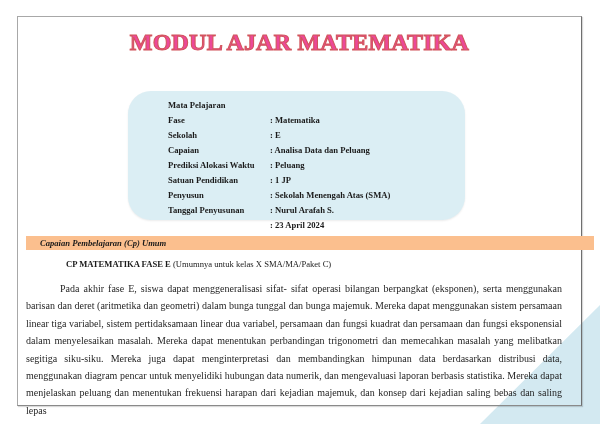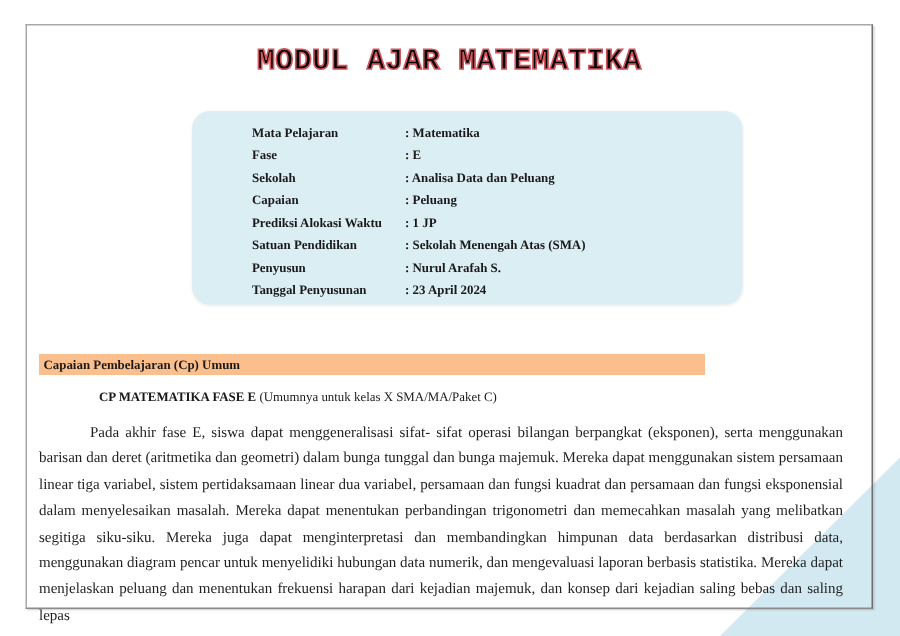--- a/index.html
+++ b/index.html
@@ -19,53 +19,53 @@
       border-left: 1px solid #a8a8a8;
       border-right: 1px solid #6f6f6f;
       border-bottom: 1px solid #8a8a8a;
       box-shadow: 1px 1px 1px rgba(0,0,0,0.15);
       background: transparent;
       box-sizing: border-box;
     }
     .title-line1 {
       position: absolute; left: 0; top: 10px; width: 100%;
       text-align: center;
-      font-family: Liberation Mono, monospace; font-weight: bold;
-      font-size: 20px; letter-spacing: 0.2px;
-      color: #000000;
+      font-family: Liberation Serif, serif; font-weight: bold;
+      font-size: 24px; letter-spacing: 0.2px;
+      color: #ec4899;
       -webkit-text-stroke: 1.1px #d2555c;
       line-height: 30px;
     }
     .title-line2 {
       position: absolute; left: 0; top: 44px; width: 100%;
       text-align: center;
       font-family: "DejaVu Sans", sans-serif; font-weight: bold;
       font-size: 21px; letter-spacing: 0.5px;
       color: #f3c4c6;
       -webkit-text-stroke: 1.1px #d2555c;
       line-height: 26px;
     }
     .info-box {
-      position: absolute; left: 110px; top: 57px; width: 367px; height: 129px;
+      position: absolute; left: 110px; top: 74px; width: 337px; height: 129px;
       background: #dbeef4;
-      border-radius: 12px;
+      border-radius: 23px;
       box-shadow: 0 1px 2px rgba(0,0,0,0.08);
     }
     .info-row {
       position: absolute; left: 40px; height: 14px;
       font-size: 8.6px; font-weight: bold; line-height: 14px;
       white-space: nowrap;
     }
     .info-label { position: absolute; left: 0; width: 100px; }
-    .info-value { position: absolute; left: 102px; }
+    .info-value { position: absolute; left: 102px; margin-top: 15px; }
     .cp-header {
-      position: absolute; left: 8px; top: 219px; width: 444px; height: 14px;
+      position: absolute; left: 8px; top: 219px; width: 568px; height: 14px;
       background: #fbbf8e;
       font-size: 8.6px; font-weight: bold; line-height: 14px;
-      padding-left: 3px; box-sizing: border-box;
+      padding-left: 14px; box-sizing: border-box; font-style: italic;
     }
     .cp-title {
       position: absolute; left: 8px; top: 241px; width: 540px;
       font-size: 8.6px; line-height: 12px; white-space: nowrap;
     }
     .cp-title b { font-weight: bold; margin-left: 40px; }
     .cp-body {
       position: absolute; left: 8px; top: 263px; width: 536px;
       font-size: 10px; line-height: 17.4px;
       text-align: justify; text-indent: 34px;

